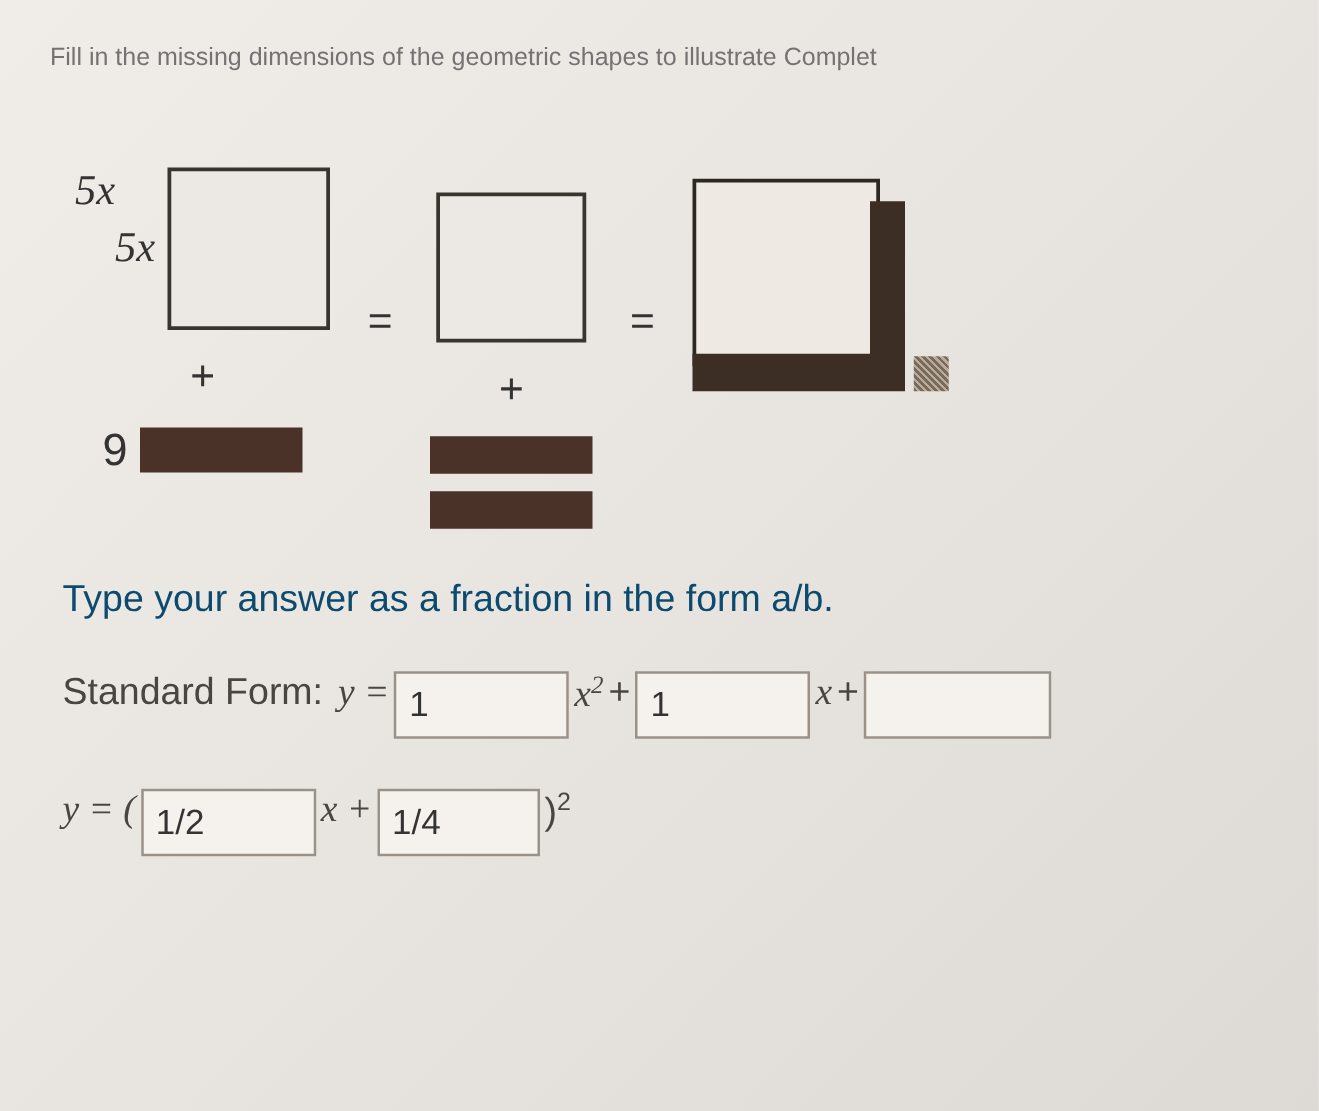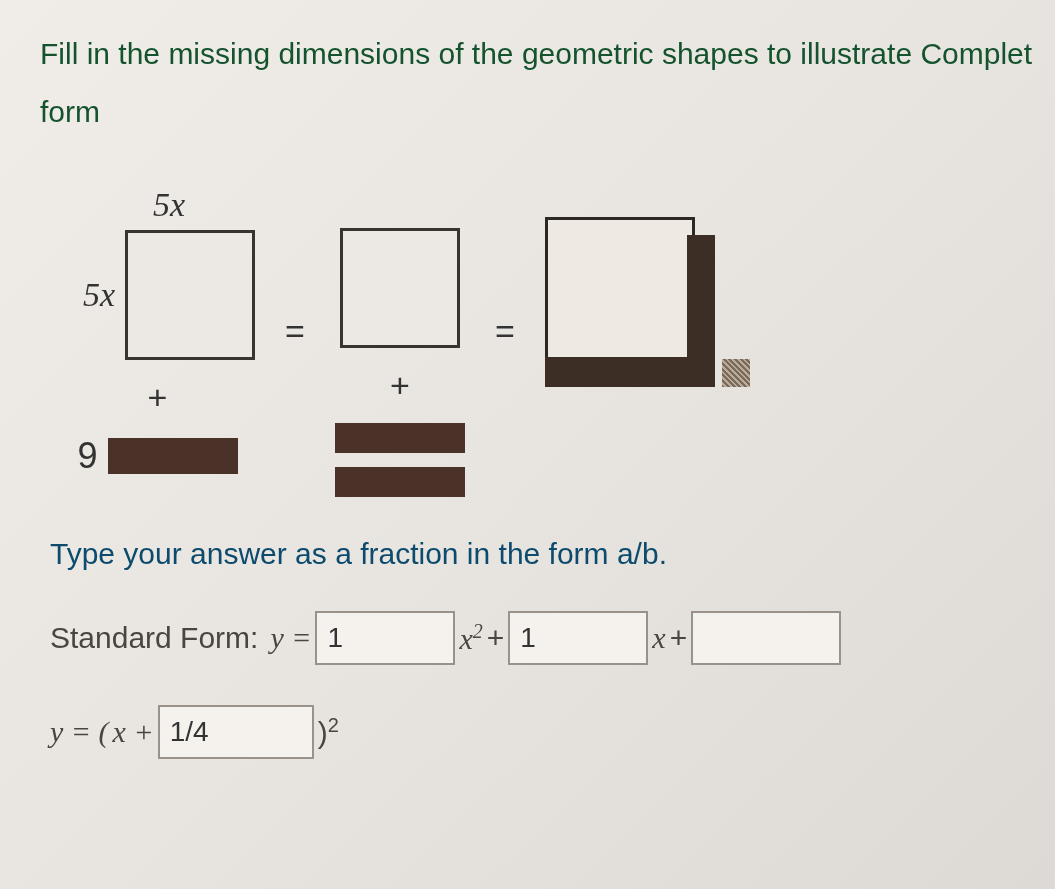--- a/index.html
+++ b/index.html
@@ -7,22 +7,22 @@
     margin: 0;
     padding: 30px 20px 30px 40px;
     font-family: Arial, Helvetica, sans-serif;
     background: linear-gradient(135deg, #f0ede8 0%, #e8e5e0 50%, #ddd9d4 100%);
     color: #555;
     width: 1055px;
     height: 889px;
     overflow: hidden;
   }
   .prompt {
-    font-size: 30px;
-    color: #14532d;
+    font-size: 20px;
+    color: #737373;
     line-height: 1.6;
     margin-bottom: 30px;
   }
   .prompt .line2 { margin-top: 10px; }
 
   .geometry-area {
     display: flex;
     align-items: center;
     gap: 30px;
     margin: 20px 0 40px 20px;
@@ -118,21 +118,20 @@
   }
 
   .instruction {
     font-size: 30px;
     color: #0c4a6e;
     margin: 30px 0 40px 10px;
   }
 
   .form-line {
     display: flex;
-    align-items: center;
     gap: 4px;
     font-size: 30px;
     color: #4a4540;
     margin: 0 0 40px 10px;
   }
   .form-label { margin-right: 8px; }
   .italic { font-style: italic; font-family: 'Times New Roman', serif; }
   .input-box {
     border: 2px solid #9a9188;
     background: #f5f2ee;
@@ -145,27 +144,26 @@
     align-items: center;
   }
   .input-box.sm { width: 140px; }
   .sup { font-size: 20px; vertical-align: super; }
 </style>
 </head>
 <body>
 
 <div class="prompt">
   <div>Fill in the missing dimensions of the geometric shapes to illustrate Complet</div>
-  <div class="line2">form</div>
 </div>
 
 <div class="geometry-area">
 
   <div class="group">
-    <div style="display:flex; flex-direction:column; align-items:center;margin-left:23px;">
+    <div style="display:flex; flex-direction:row; align-items:flex-start;">
       <div class="top-label">5x</div>
       <div class="square-wrap">
         <div class="left-label">5x</div>
         <div class="square"></div>
       </div>
     </div>
     <div class="op">+</div>
     <div class="rect-row">
       <div class="nine">9</div>
       <div class="rect"></div>
@@ -210,18 +208,19 @@
   </span>
   <span>+</span>
   <span class="input-box sm">1</span>
   <span class="italic">x</span>
   <span>+</span>
   <span class="input-box"></span>
 </div>
 
 <div class="form-line">
   <span class="italic">y = (</span>
+  <span class="input-box sm">1/2</span>
   <span class="italic">x +</span>
-  <span class="input-box sm" style="width:156px;">1/4</span>
+  <span class="input-box sm" style="width:130px;">1/4</span>
   <span>
     <span>)</span><span class="sup">2</span>
   </span>
 </div>
 
 </body></html>

